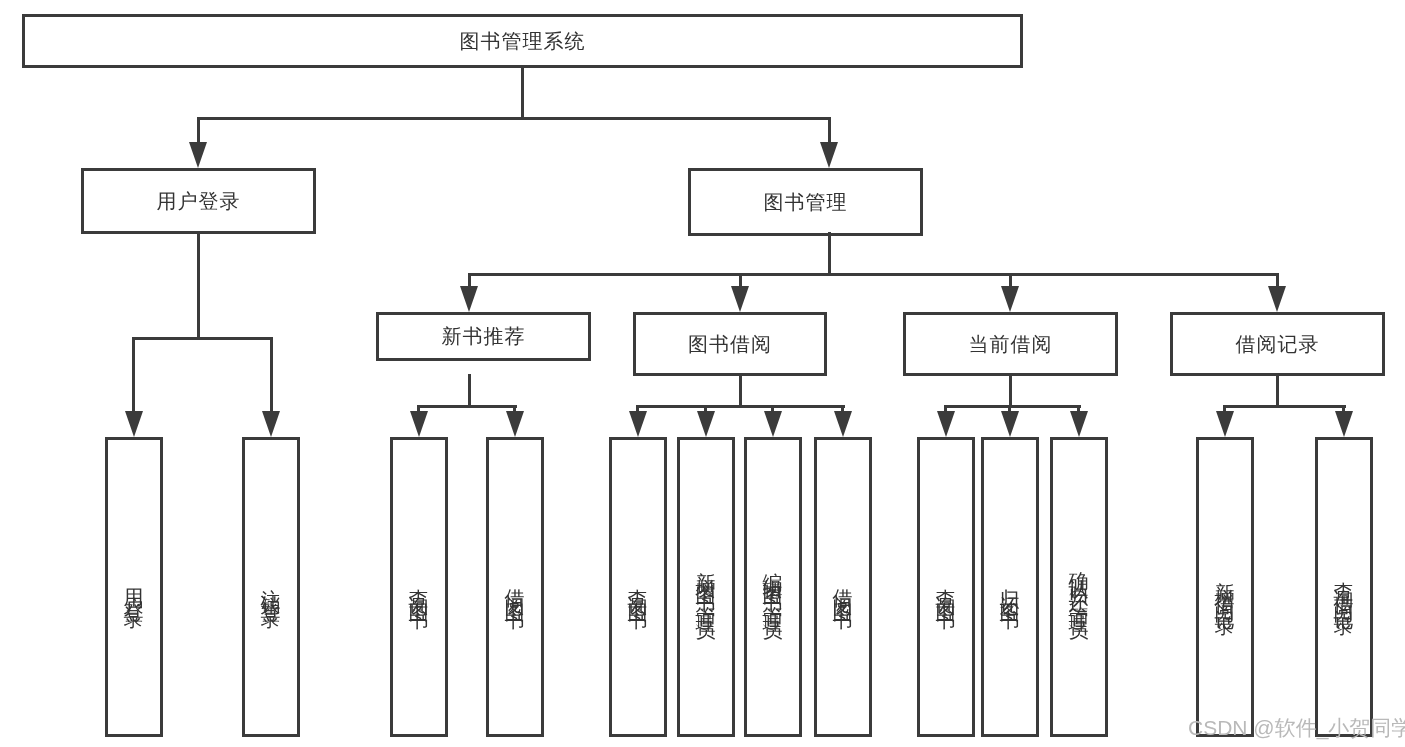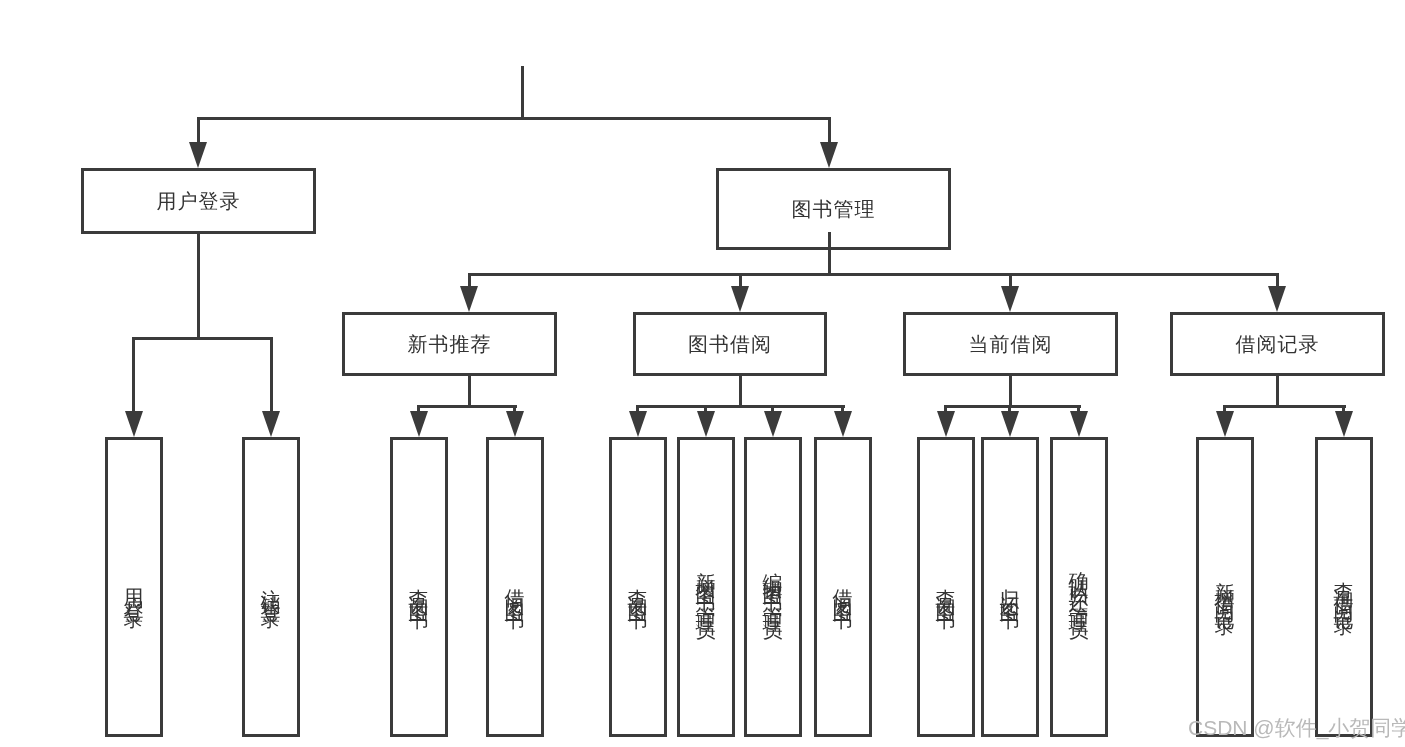--- a/index.html
+++ b/index.html
@@ -27,50 +27,51 @@
   .watermark{
     position:absolute;left:1188px;top:714px;font-size:21px;
     color:var(--watermark,#b9b9b9);white-space:nowrap;
   }
 </style>
 </head>
 <body>
 
 <div id="canvas">
 
+  <div class="box" style="left:22px;top:14px;width:1001px;height:54px">图书管理系统</div>
 
   <div class="vline" style="left:521px;top:66px;height:54px"></div>
   <div class="hline" style="left:197px;top:117px;width:634px"></div>
   <div class="vline" style="left:197px;top:117px;height:28px"></div>
   <div class="arrow" style="left:189px;top:142px"></div>
   <div class="vline" style="left:828px;top:117px;height:28px"></div>
   <div class="arrow" style="left:820px;top:142px"></div>
 
   <div class="box" style="left:81px;top:168px;width:235px;height:66px">用户登录</div>
-  <div class="box" style="left:716px;top:168px;width:235px;height:82px">图书管理</div>
+  <div class="box" style="left:688px;top:168px;width:235px;height:68px">图书管理</div>
 
   <div class="vline" style="left:197px;top:232px;height:108px"></div>
   <div class="hline" style="left:132px;top:337px;width:141px"></div>
   <div class="vline" style="left:132px;top:337px;height:76px"></div>
   <div class="arrow" style="left:125px;top:411px"></div>
   <div class="vline" style="left:270px;top:337px;height:76px"></div>
   <div class="arrow" style="left:262px;top:411px"></div>
 
   <div class="vline" style="left:828px;top:232px;height:44px"></div>
   <div class="hline" style="left:468px;top:273px;width:811px"></div>
   <div class="vline" style="left:468px;top:273px;height:15px"></div>
   <div class="arrow" style="left:460px;top:286px"></div>
   <div class="vline" style="left:739px;top:273px;height:15px"></div>
   <div class="arrow" style="left:731px;top:286px"></div>
   <div class="vline" style="left:1009px;top:273px;height:15px"></div>
   <div class="arrow" style="left:1001px;top:286px"></div>
   <div class="vline" style="left:1276px;top:273px;height:15px"></div>
   <div class="arrow" style="left:1268px;top:286px"></div>
 
-  <div class="box" style="left:342px;top:312px;width:215px;height:64px">新书推荐</div>
+  <div class="box" style="left:376px;top:312px;width:215px;height:49px">新书推荐</div>
   <div class="box" style="left:633px;top:312px;width:194px;height:64px">图书借阅</div>
   <div class="box" style="left:1170px;top:312px;width:215px;height:64px">借阅记录</div>
   <div class="box" style="left:903px;top:312px;width:215px;height:64px">当前借阅</div>
 
   <div class="vline" style="left:468px;top:374px;height:34px"></div>
   <div class="hline" style="left:417px;top:405px;width:100px"></div>
   <div class="vline" style="left:417px;top:405px;height:8px"></div>
   <div class="arrow" style="left:410px;top:411px"></div>
   <div class="vline" style="left:513px;top:405px;height:8px"></div>
   <div class="arrow" style="left:506px;top:411px"></div>

